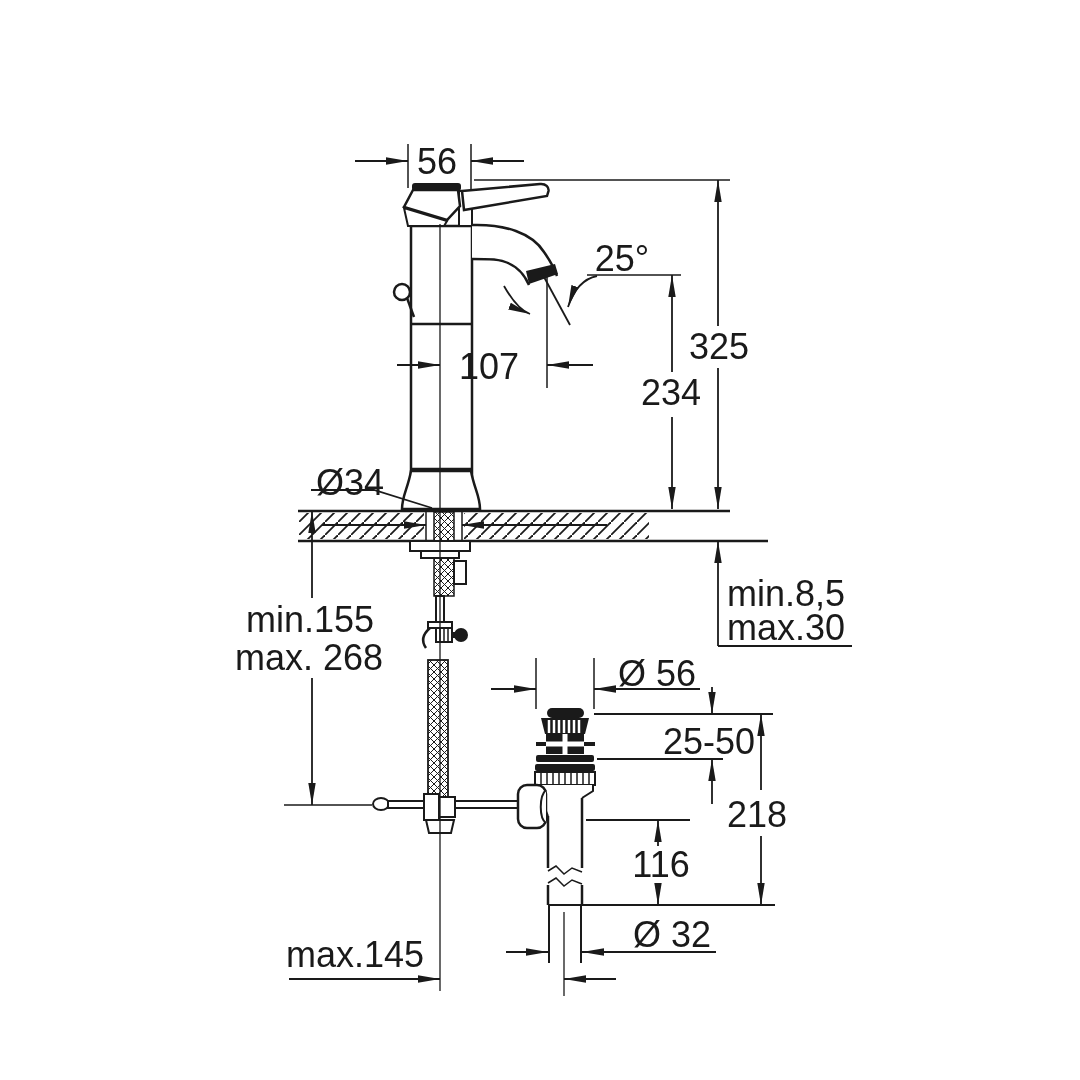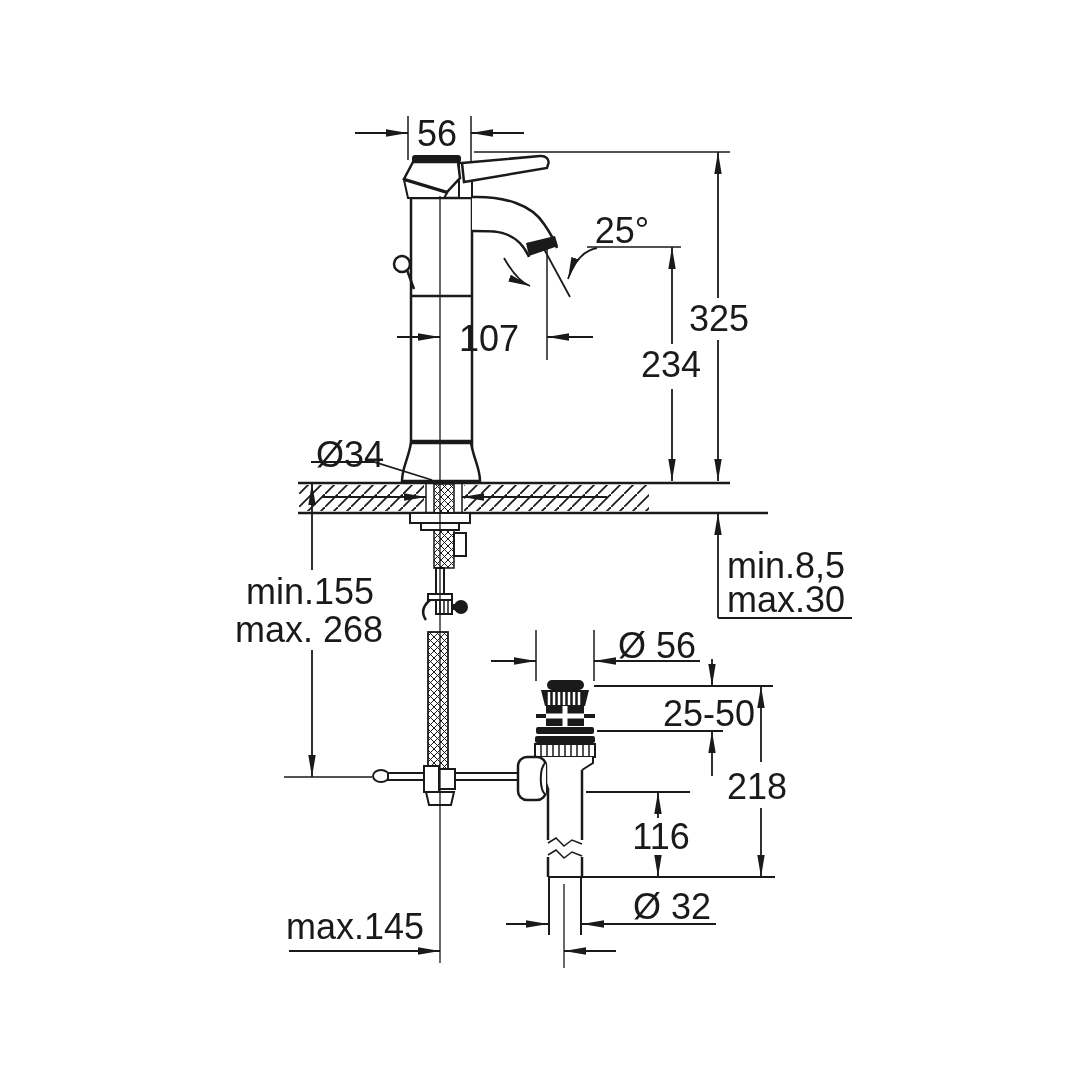--- a/index.html
+++ b/index.html
@@ -1,16 +1,16 @@
 <!DOCTYPE html>
 <html><head>
 <meta charset="utf-8">
 <style>
   html,body{margin:0;padding:0;background:#ffffff;}
-  .stage{width:1080px;height:989px;background:#ffffff;position:relative;font-family:"Liberation Sans",sans-serif;}
+  .stage{width:1080px;height:989px;background:#ffffff;position:relative;font-family:"Liberation Sans",sans-serif;margin-top:28px;}
   svg{display:block;}
   text{font-family:"Liberation Sans",sans-serif;font-size:36px;fill:#1a1a1a;}
   .obj{stroke:#1a1a1a;stroke-width:2.5;fill:none;}
   .objw{stroke:#1a1a1a;stroke-width:2.5;fill:#ffffff;}
   .objw2{stroke:#1a1a1a;stroke-width:2;fill:#ffffff;}
   .fillk{fill:#1a1a1a;stroke:none;}
   .dim{stroke:#1a1a1a;stroke-width:1.8;fill:none;}
   .ext{stroke:#1a1a1a;stroke-width:1.5;fill:none;}
   .cl{stroke:#1a1a1a;stroke-width:1.3;fill:none;}
   .wstripe{stroke:#ffffff;stroke-width:2.5;fill:none;}

